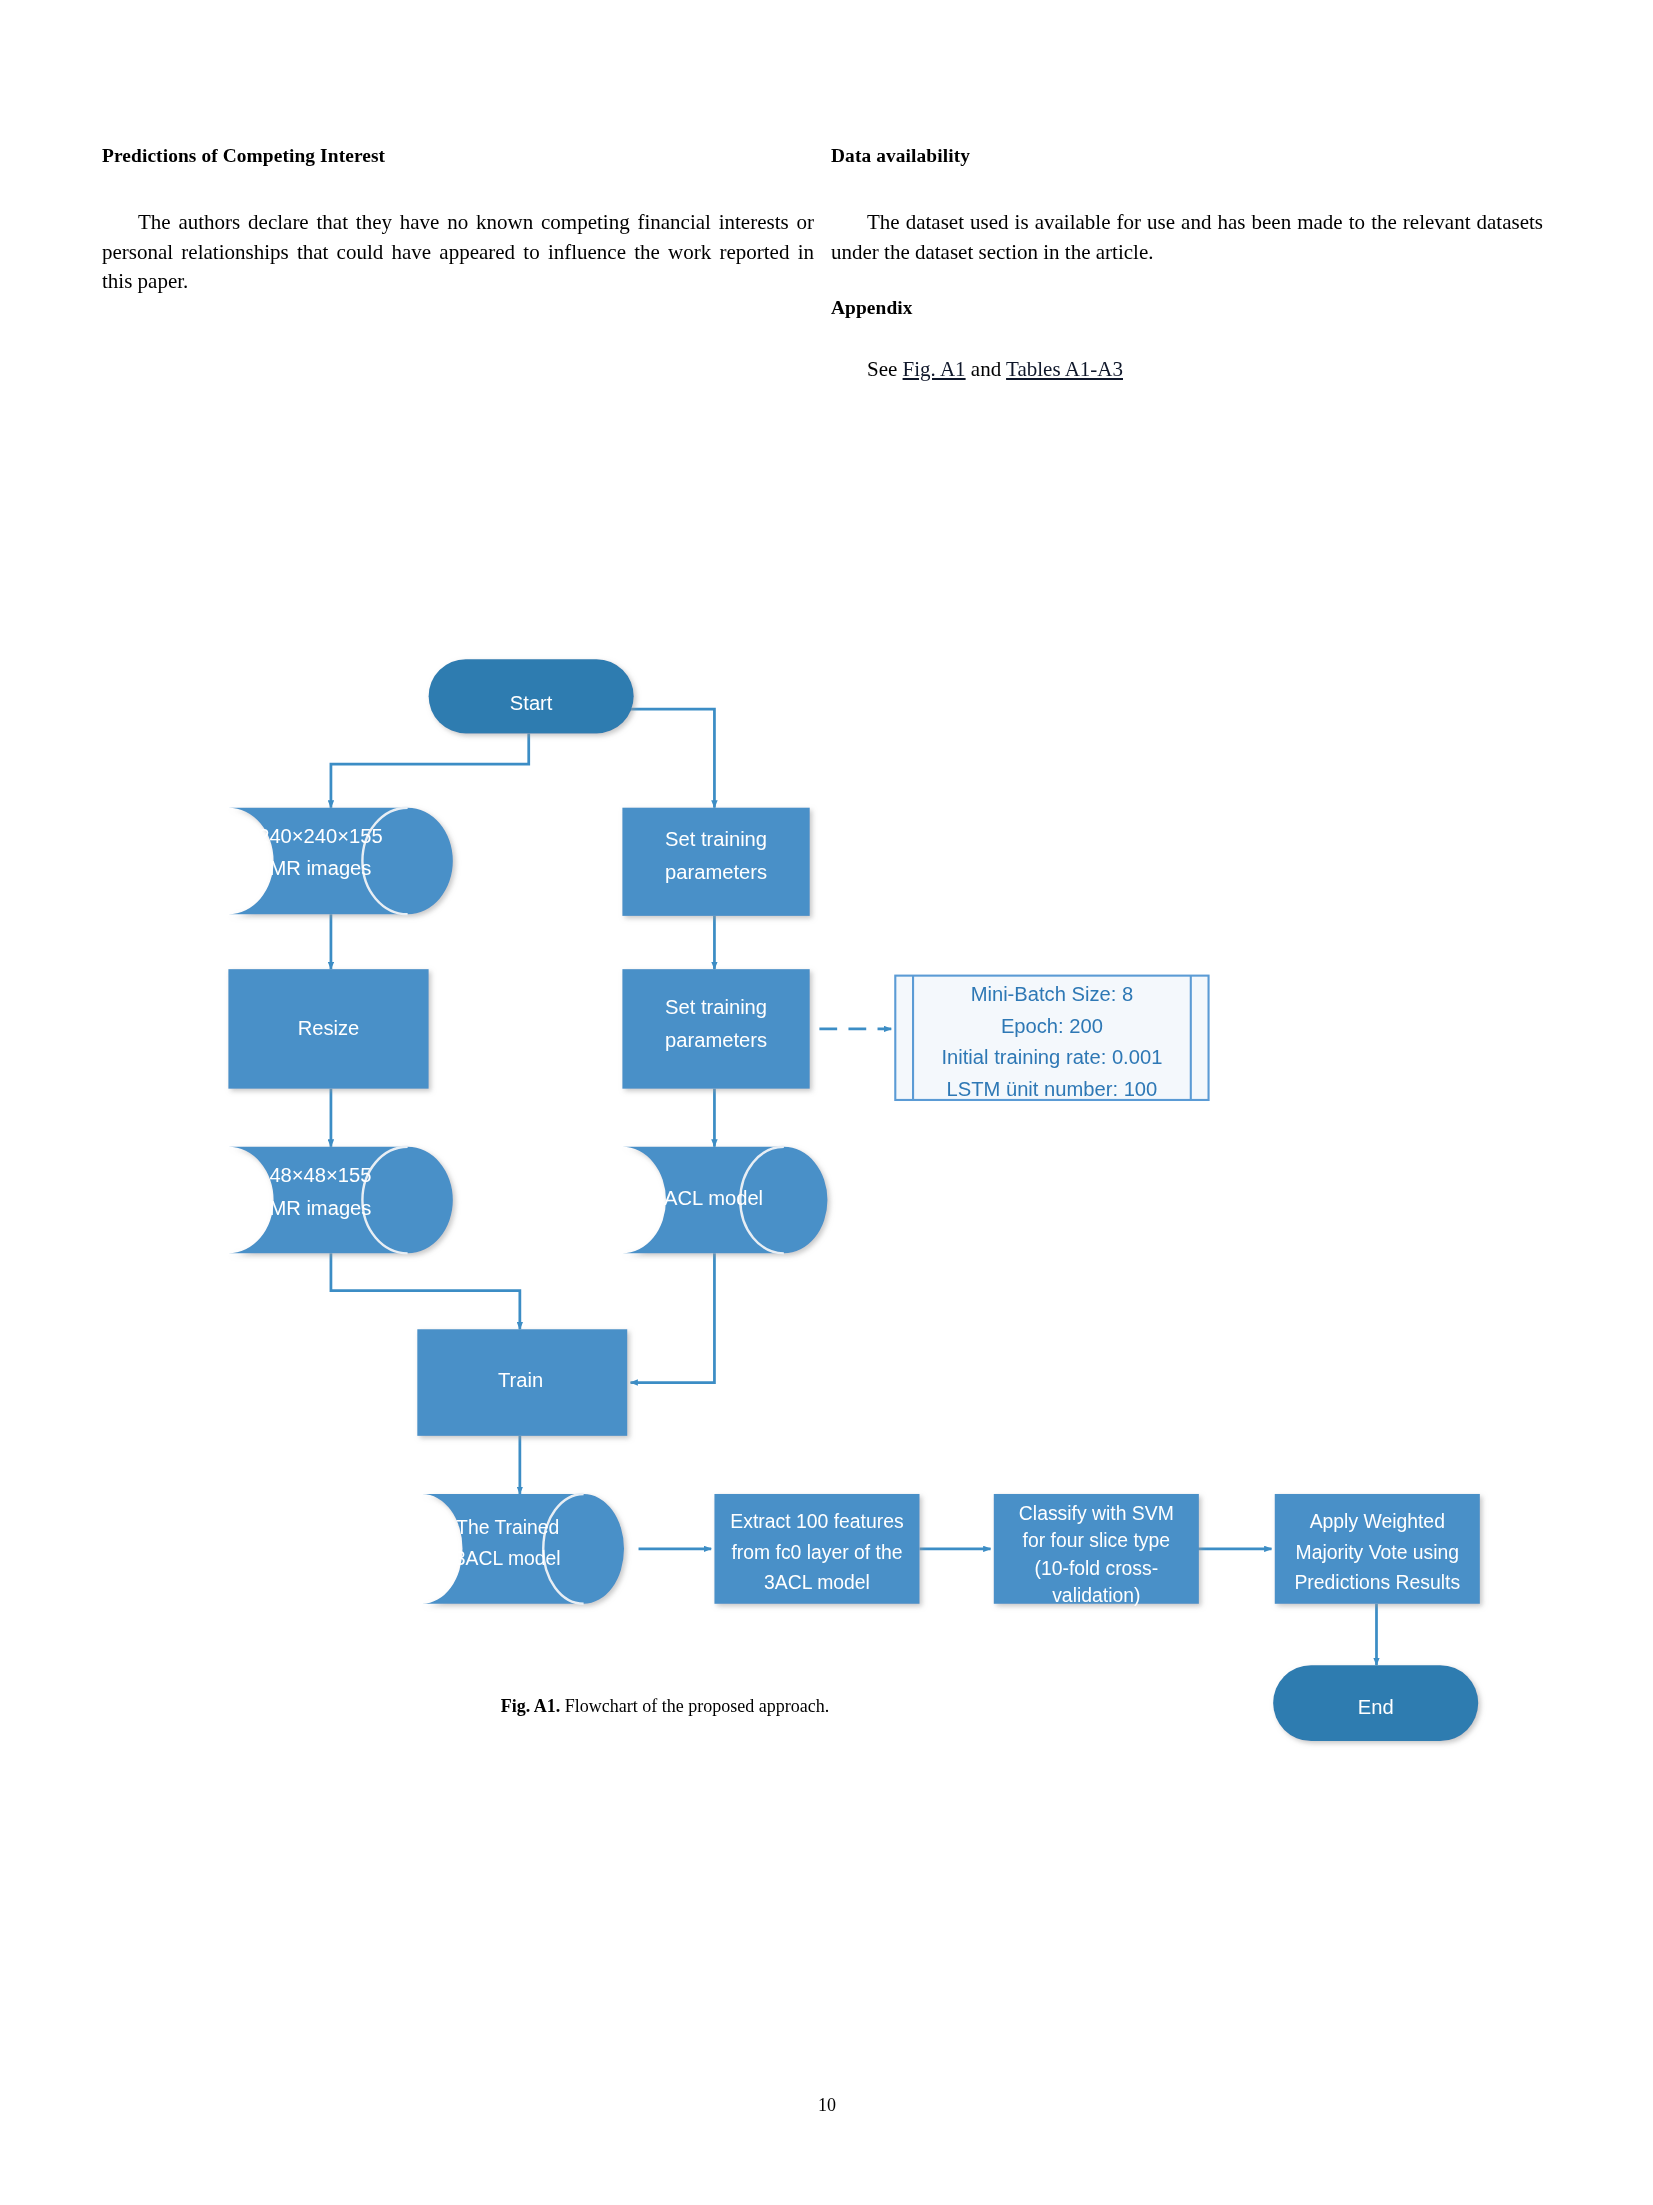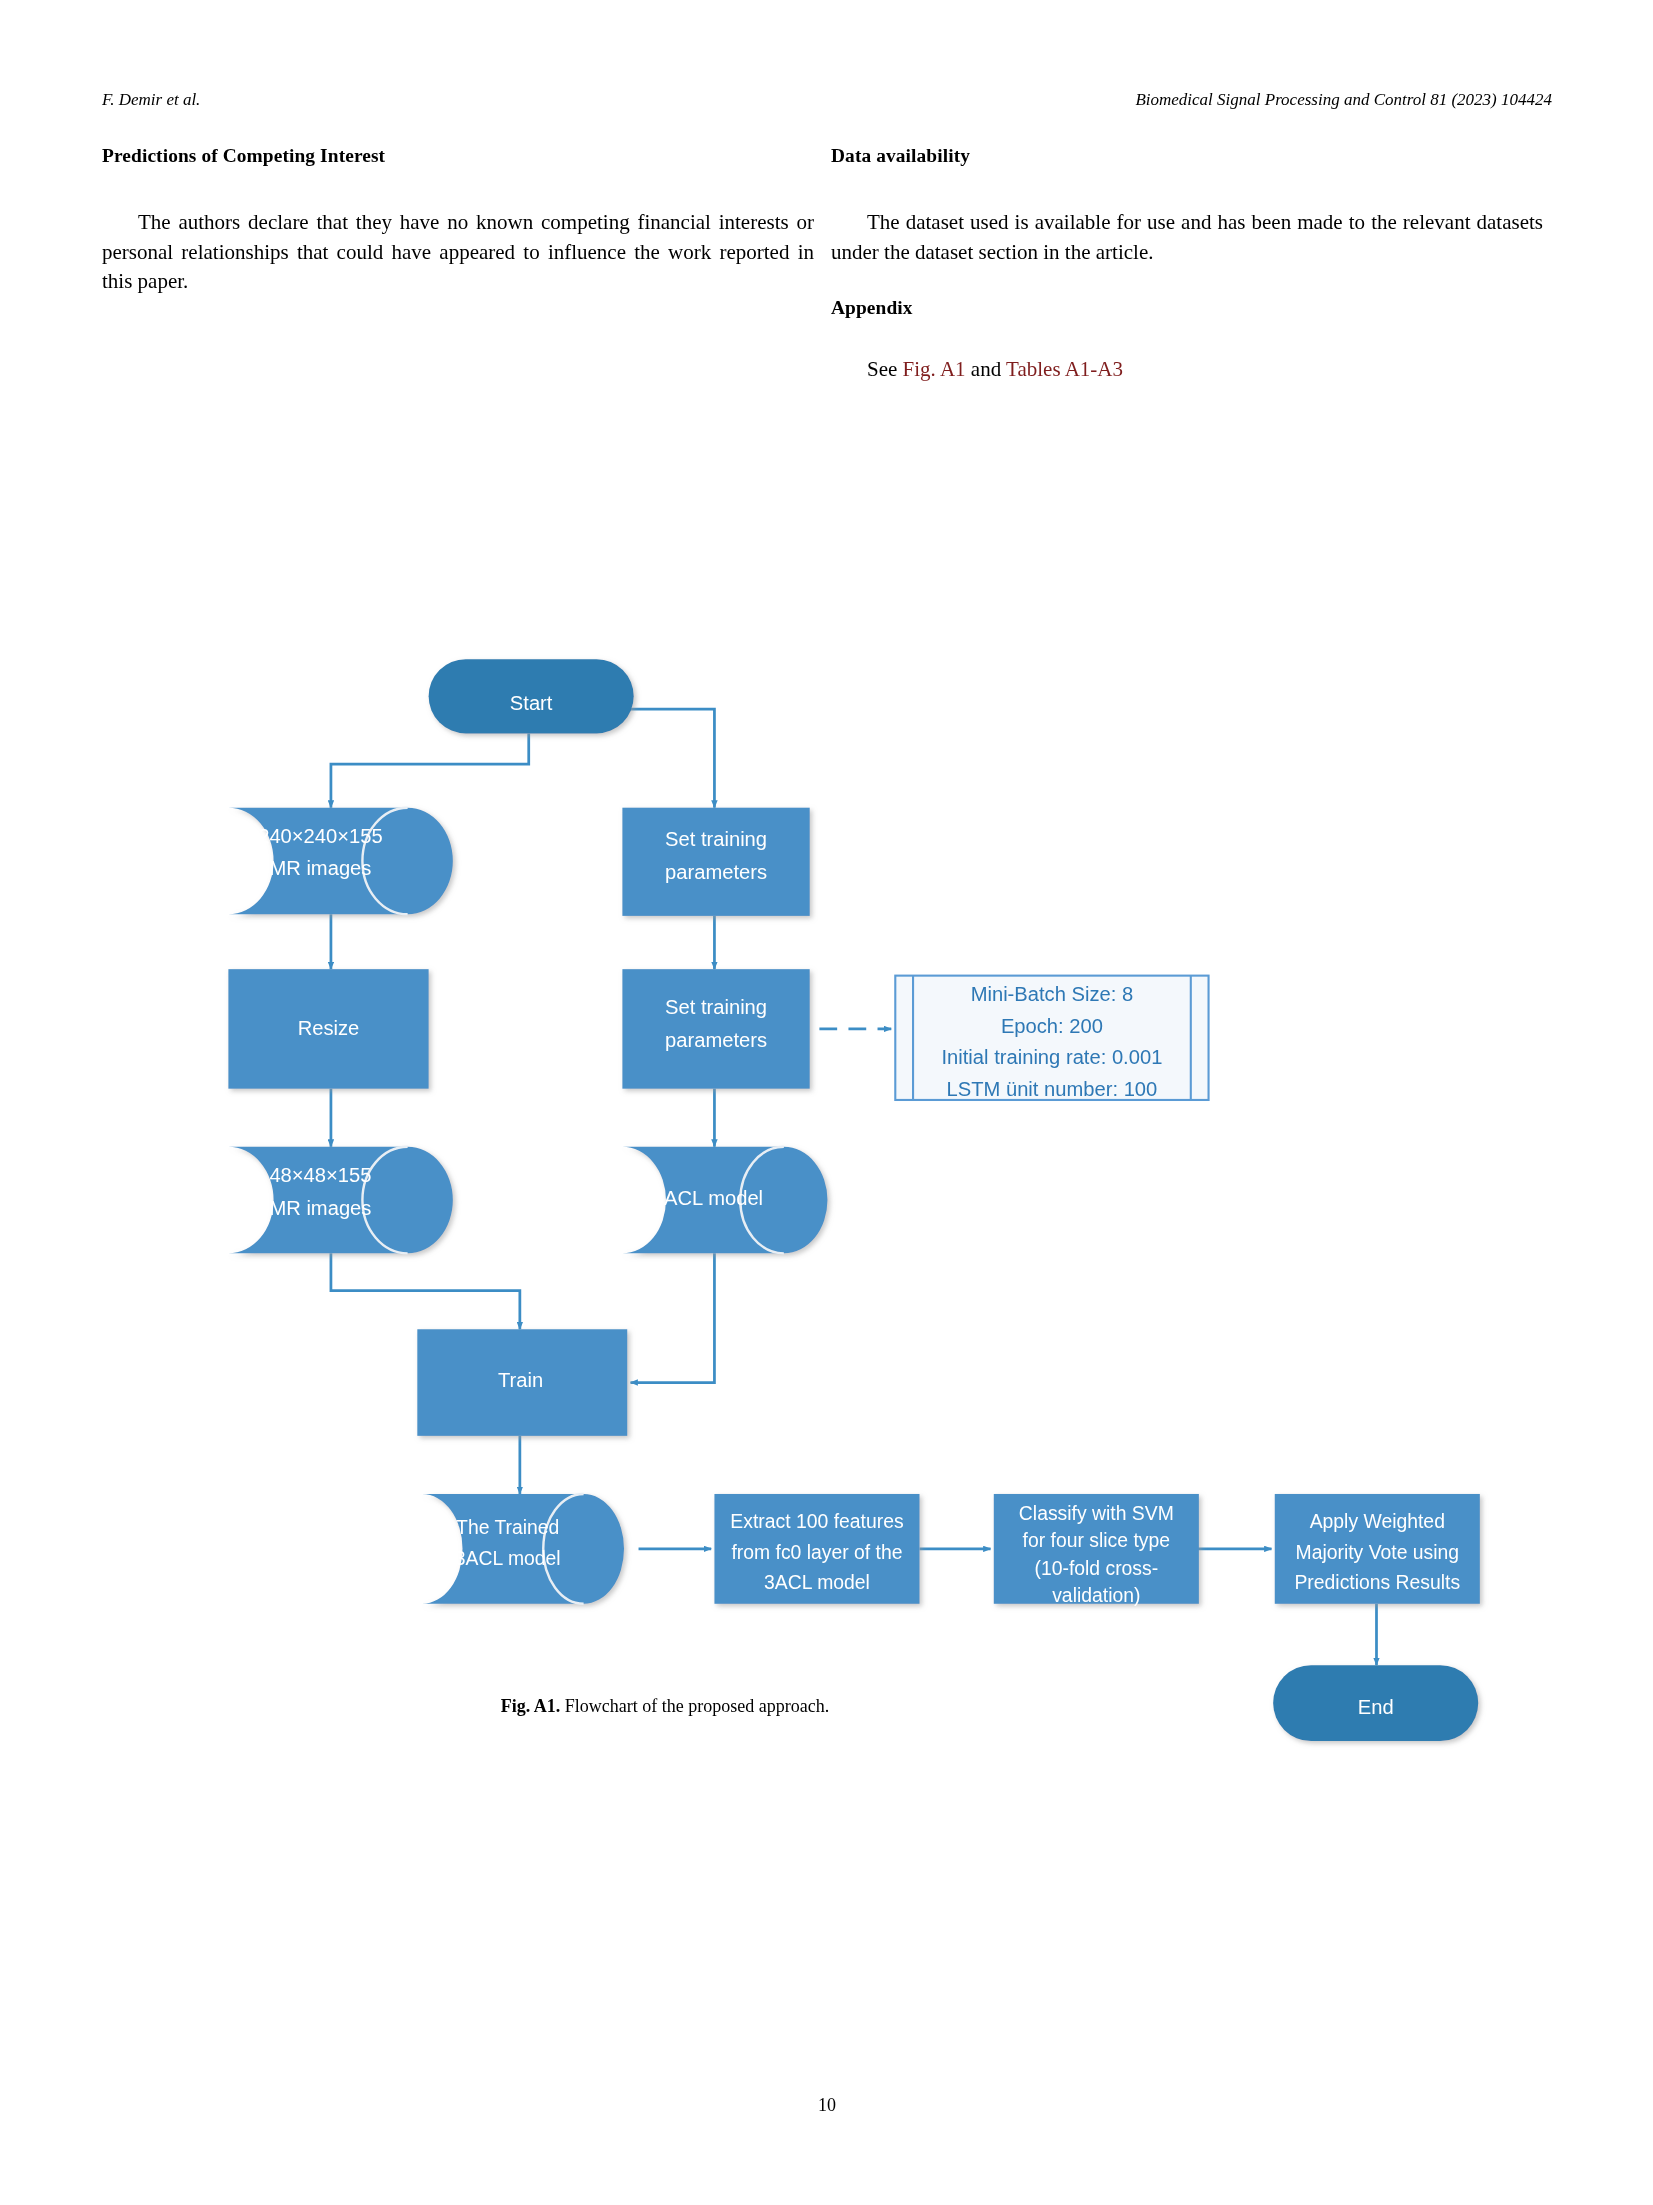--- a/index.html
+++ b/index.html
@@ -12,45 +12,41 @@
   .runhead .right{position:absolute;right:102px;top:0;font-style:italic;font-size:17px;}
 
   
   .col{position:absolute;width:712px;}
   .col.left{left:102px;}
   .col.right{left:831px;}
   .sec-head{font-weight:bold;font-size:19.4px;letter-spacing:0.1px;margin:0;}
   .para{font-size:21px;line-height:1.41;text-align:justify;text-indent:36px;margin:0;
         -webkit-hyphens:none;hyphens:none;}
   .para.nojust{text-align:left;}
-  .link{color:#7f1d1d;}
+  .link{color:#0f172a;text-decoration:underline;}
 
   
   .figure{position:absolute;left:15px;top:404px;width:1396px;height:1421px;}
   .figure svg{display:block;}
   .figcap{position:absolute;left:0;top:1696px;width:1330px;text-align:center;
           font-size:18px;}
   .figcap b{font-weight:bold;}
 
   .folio{position:absolute;left:0;top:2095px;width:1654px;text-align:center;font-size:18px;}
 
   
   .nlabel{font-family:"Liberation Sans",sans-serif;fill:#ffffff;font-size:25px;}
   .nlabel.sm{font-size:24px;}
   .notetxt{font-family:"Liberation Sans",sans-serif;fill:#2e78b5;font-size:25px;}
 </style>
 </head>
 <body>
 
 <div class="page">
 
-  <div class="runhead">
-    <div class="left">F. Demir et al.</div>
-    <div class="right">Biomedical Signal Processing and Control 81 (2023) 104424</div>
-  </div>
 
   <div class="col left" style="top:145px;">
     <h2 class="sec-head">Predictions of Competing Interest</h2>
   </div>
   <div class="col left" style="top:208px;">
     <p class="para">The authors declare that they have no known competing financial interests or personal relationships that could have appeared to influence the work reported in this paper.</p>
   </div>
 
   <div class="col right" style="top:145px;">
     <h2 class="sec-head">Data availability</h2>

